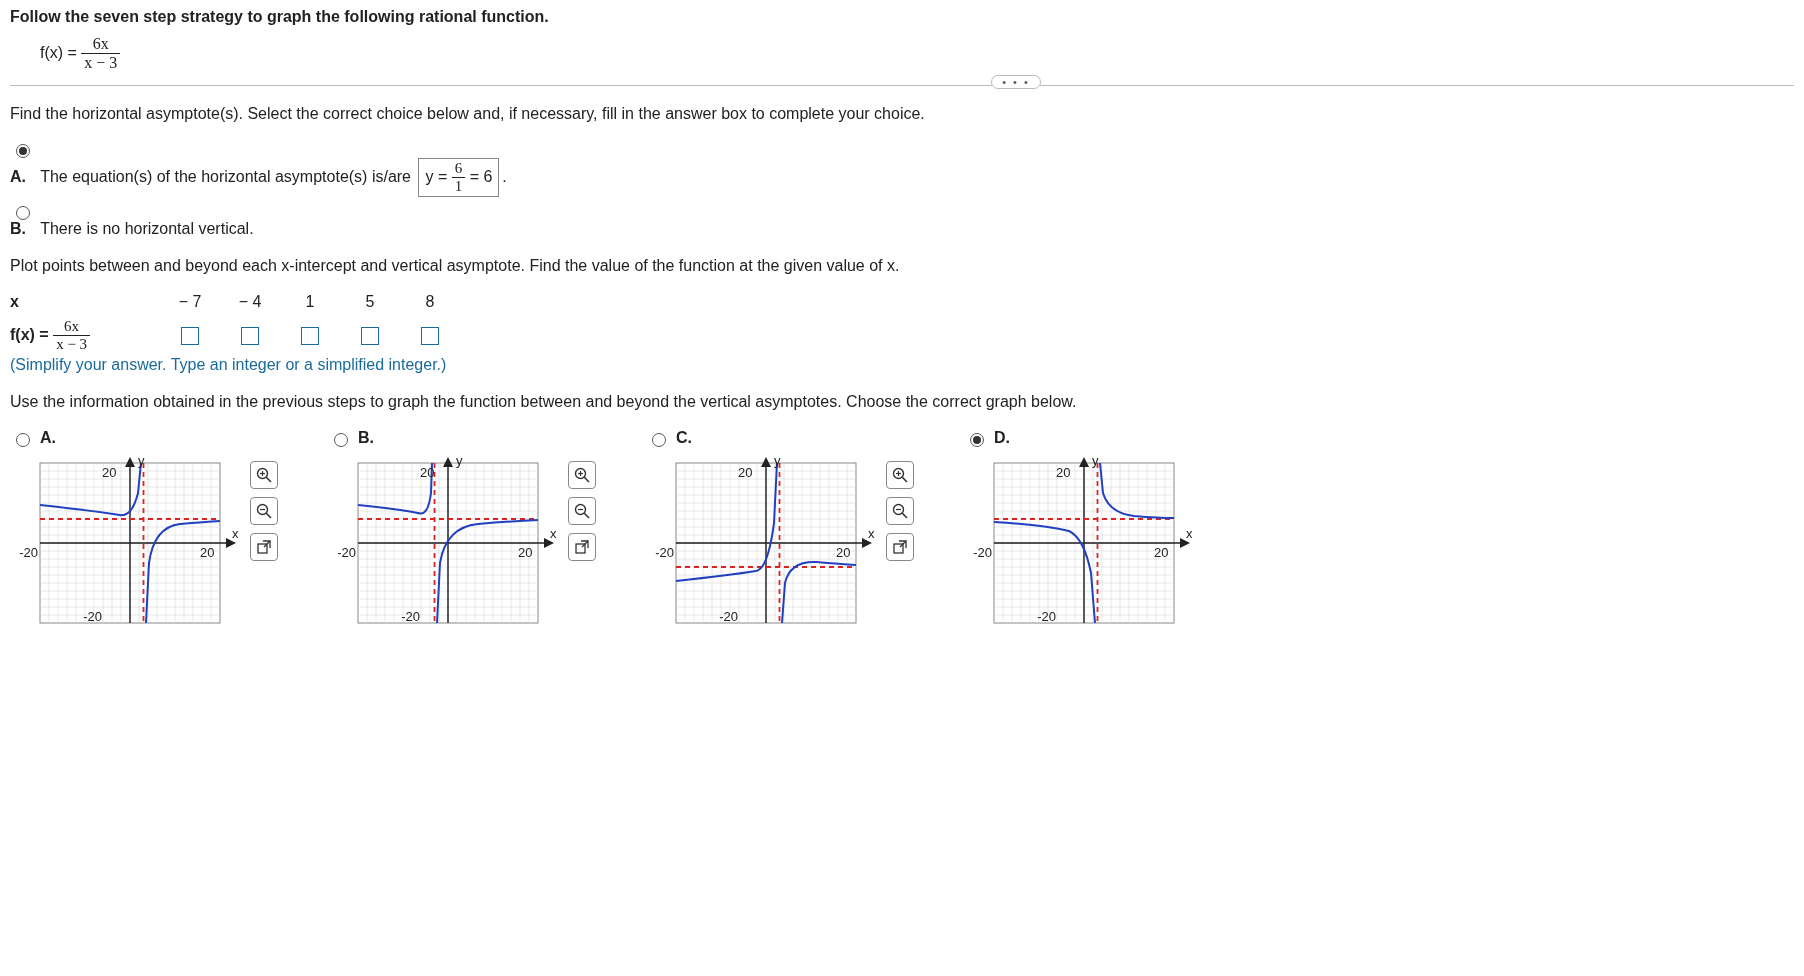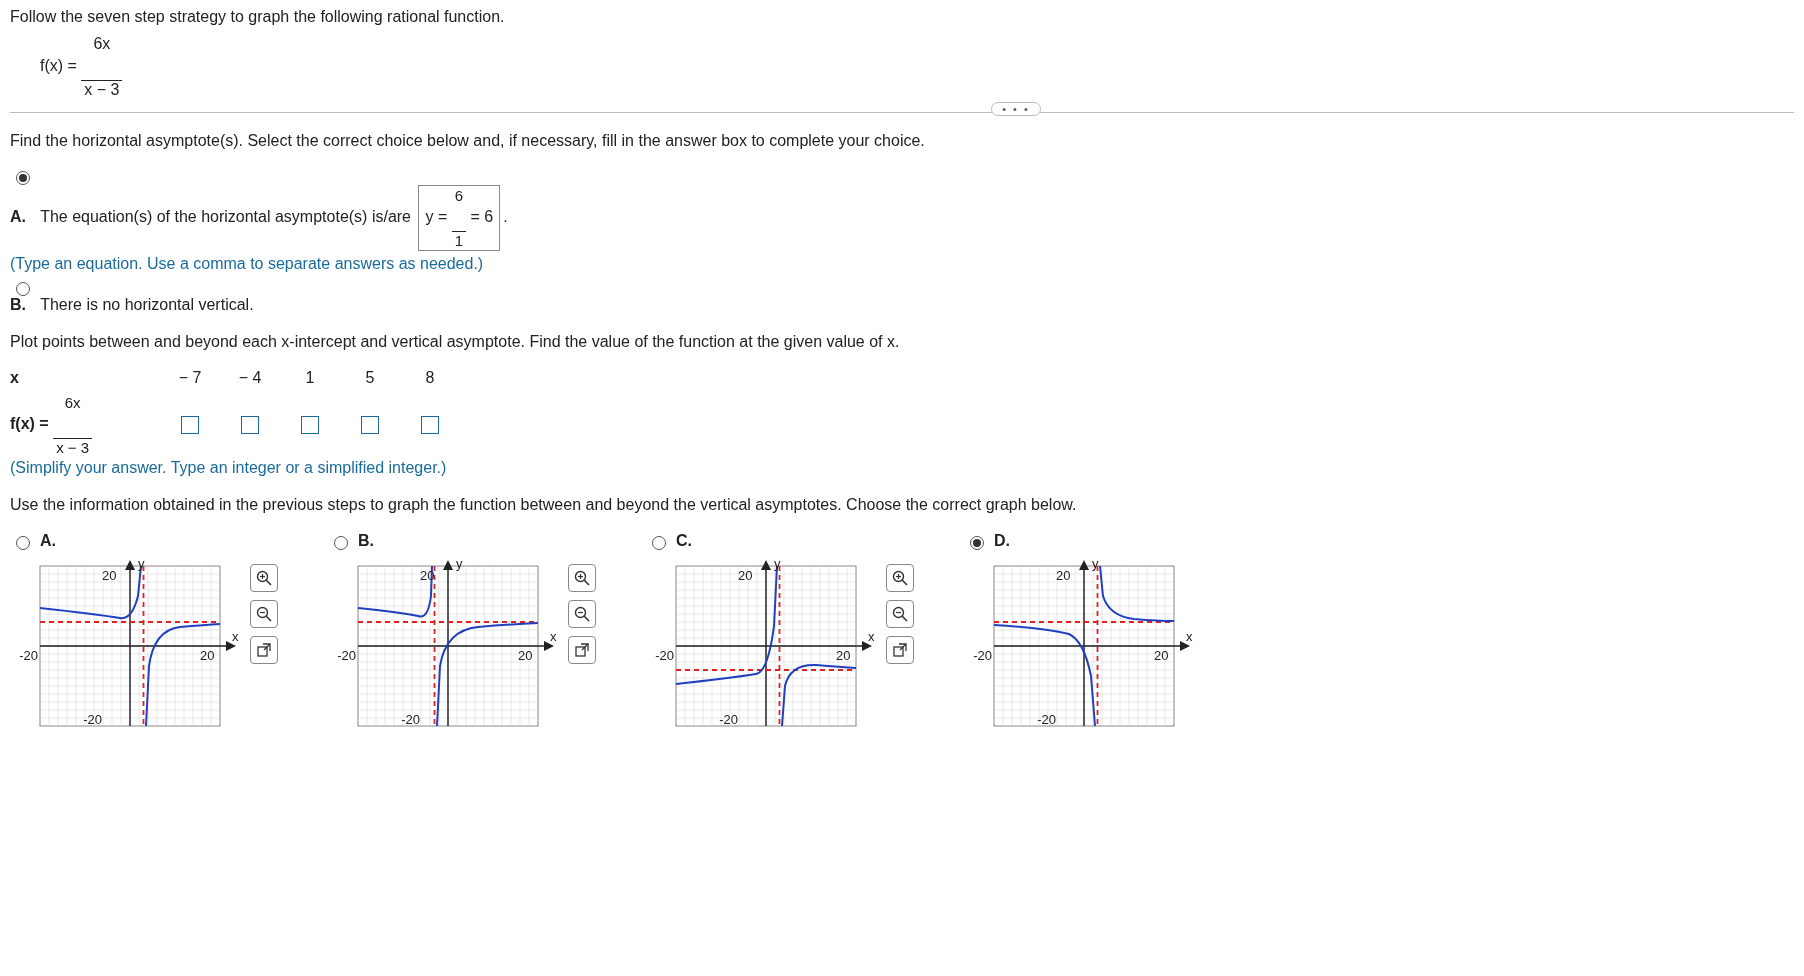--- a/index.html
+++ b/index.html
@@ -4,30 +4,31 @@
 <style>
   * { box-sizing: border-box; }
   body {
     font-family: Arial, Helvetica, sans-serif;
     font-size: 16px;
     color: #222;
     margin: 0;
     padding: 8px 10px;
     background: #fff;
   }
-  .prompt-top { margin-bottom: 8px; }
+  .prompt-top { margin-bottom: 8px; font-weight: bold; }
   .formula-block { margin: 10px 0 14px 30px; }
   .frac {
     display: inline-block;
     vertical-align: middle;
     text-align: center;
     line-height: 1;
+    font-family: Liberation Serif, serif;
   }
   .frac .num { display:block; padding:0 3px 1px; }
-  .frac .den { display:block; border-top:1px solid #222; padding:1px 3px 0;margin-top:27px; }
+  .frac .den { display:block; border-top:1px solid #222; padding:1px 3px 0; }
   .frac-small { font-size:15px; }
   .hr-wrap { position:relative; margin:10px 0 18px; }
   .hline { border:none; border-top:1px solid #bbb; margin:0; }
   .dots-pill {
     position:absolute; left:55%; top:-10px;
     background:#fff; border:1px solid #bbb; border-radius:10px;
     padding:0 10px; font-size:11px; color:#555; letter-spacing:2px;
     cursor:pointer;
   }
   .section { margin: 19px 0 18px; }
@@ -102,21 +103,20 @@
       <span>The equation(s) of the horizontal asymptote(s) is/are</span>
       <span class="ans-box">
         <span>y =</span>
         <span class="frac frac-small">
           <span class="num">6</span>
           <span class="den">1</span>
         </span>
         <span>= 6</span>
       </span><span>.</span>
     </div>
-    <div class="hint">(Type an equation. Use a comma to separate answers as needed.)</div>
   </div>
 </div>
 
 <div class="choice-row">
   <span class="radio"></span>
   <div>
     <span class="choice-label">B.</span>
     <span>There is no horizontal vertical.</span>
   </div>
 </div>

